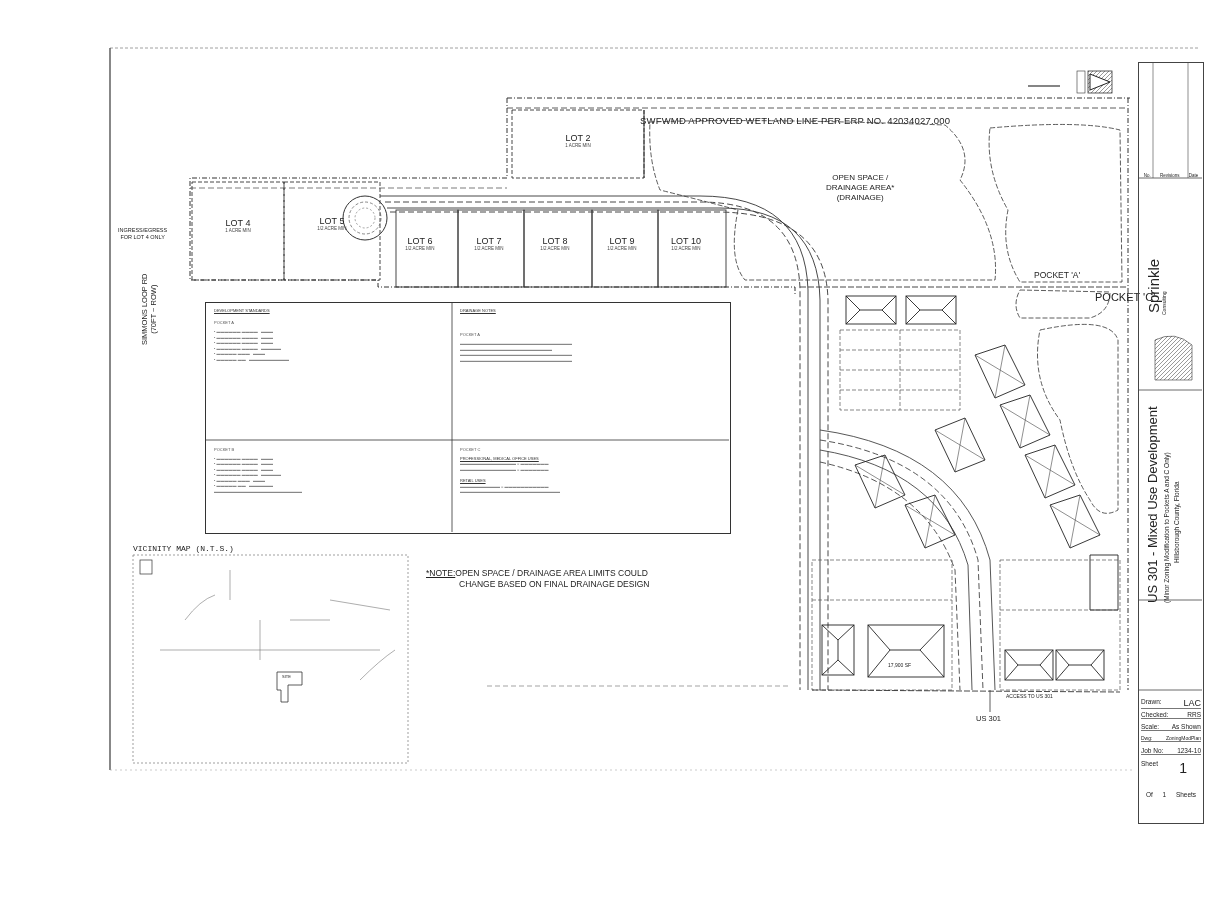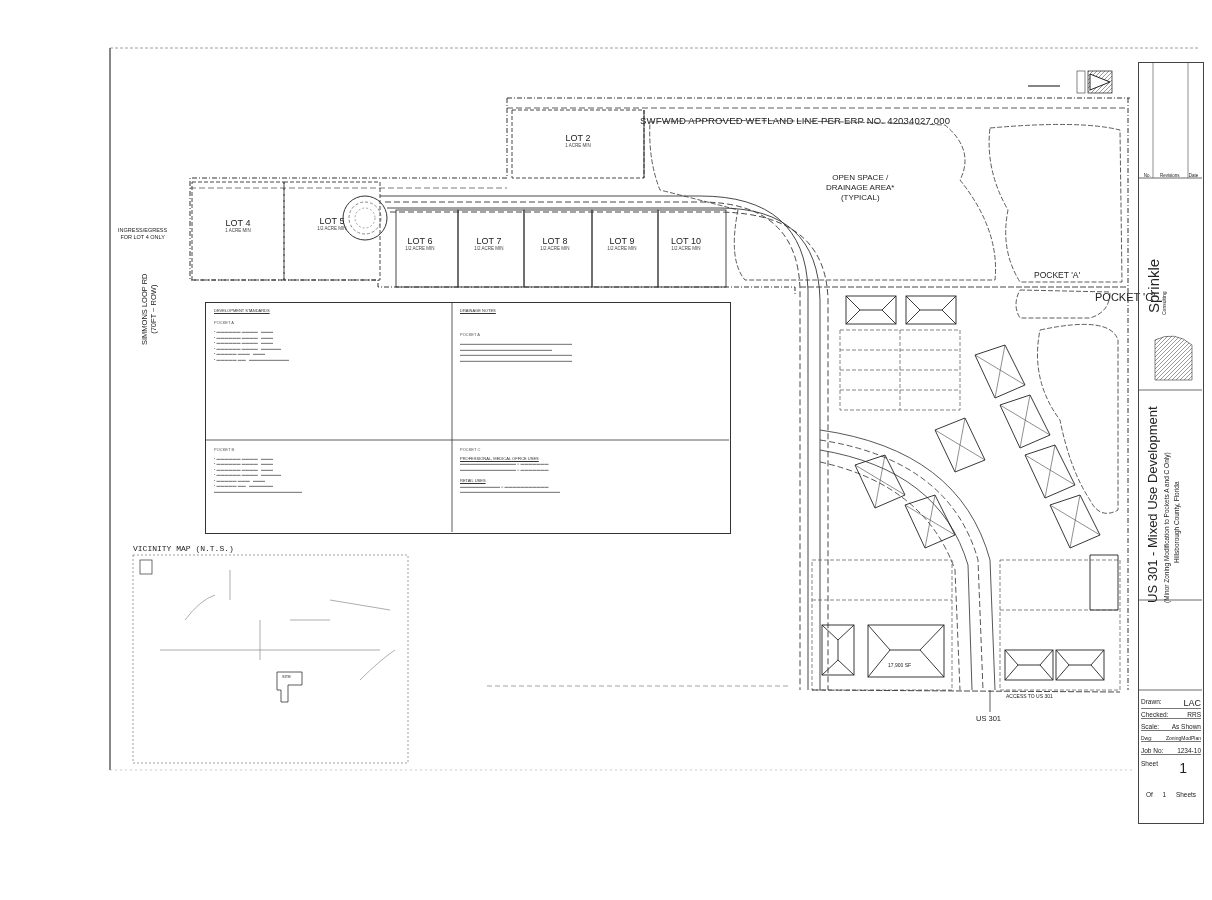--- a/index.html
+++ b/index.html
@@ -173,21 +173,21 @@
   <line x1="1188" y1="62" x2="1188" y2="178" stroke="#444" stroke-width="0.6"></line>
 
   <path d="M1155 340 Q1175 330 1192 345 L1192 380 L1155 380 Z" fill="url(#hatch)" stroke="#333" stroke-width="0.6"></path>
 </svg>
 
 <div class="lbl med" style="left:640px;top:115px;font-size:9.5px;letter-spacing:0.2px;">SWFWMD APPROVED WETLAND LINE PER ERP NO. 42034027.000</div>
 
 <div class="lbl" style="left:826px;top:161px;font-size:8px;text-align:center;line-height:10px;margin-top:12px;">
   <div>OPEN SPACE /</div>
   <div>DRAINAGE AREA*</div>
-  <div>(TYPICAL)</div>
+  <div>(DRAINAGE)</div>
 </div>
 
 <div class="lbl" style="left:1034px;top:270px;font-size:8.5px;">POCKET 'A'</div>
 <div class="lbl" style="left:1095px;top:291px;font-size:11px;">POCKET 'C'</div>
 
 <div class="lbl" style="left:548px;top:133px;width:60px;">
   <div class="lot-name">LOT 2</div>
   <div class="lot-size">1 ACRE MIN</div>
 </div>
 <div class="lbl" style="left:208px;top:218px;width:60px;">
@@ -226,20 +226,24 @@
 
 <div class="lbl vert" style="left:140px;top:345px;font-size:7.5px;line-height:9px;text-align:center;">
   <div>SIMMONS LOOP RD</div>
   <div>(70FT ~ ROW)</div>
 </div>
 
 <div class="lbl" style="left:888px;top:662px;font-size:5px;">17,900 SF</div>
 <div class="lbl" style="left:1006px;top:693px;font-size:5px;">ACCESS TO US 301</div>
 <div class="lbl" style="left:976px;top:714px;font-size:7.5px;">US 301</div>
 
+<div class="lbl" style="left:426px;top:568px;font-size:8.5px;line-height:11px;">
+  <div><span style="text-decoration:underline;">*NOTE:</span><span>OPEN SPACE / DRAINAGE AREA LIMITS COULD</span></div>
+  <div style="padding-left:33px;">CHANGE BASED ON FINAL DRAINAGE DESIGN</div>
+</div>
 
 <div class="lbl" style="left:133px;top:544px;font-size:8px;font-family:Liberation Mono, monospace;">VICINITY MAP (N.T.S.)</div>
 <div class="lbl" style="left:282px;top:674px;font-size:4px;">SITE</div>
 
 <div class="note-table">
   <div class="note-cell" style="left:8px;top:5px;width:235px;height:128px;">
     <div class="hd">DEVELOPMENT STANDARDS</div>
     <div style="margin-top:6px;">POCKET A</div>
     <div style="margin-top:4px;color:#888;">▪ ▬▬▬▬▬▬ ▬▬▬▬ &nbsp; ▬▬▬<br>▪ ▬▬▬▬▬▬ ▬▬▬▬ &nbsp; ▬▬▬<br>▪ ▬▬▬▬▬▬ ▬▬▬▬ &nbsp; ▬▬▬<br>▪ ▬▬▬▬▬▬ ▬▬▬▬ &nbsp; ▬▬▬▬▬<br>▪ ▬▬▬▬▬ ▬▬▬ &nbsp; ▬▬▬<br>▪ ▬▬▬▬▬ ▬▬ &nbsp; ▬▬▬▬▬▬▬▬▬▬</div>
   </div>

